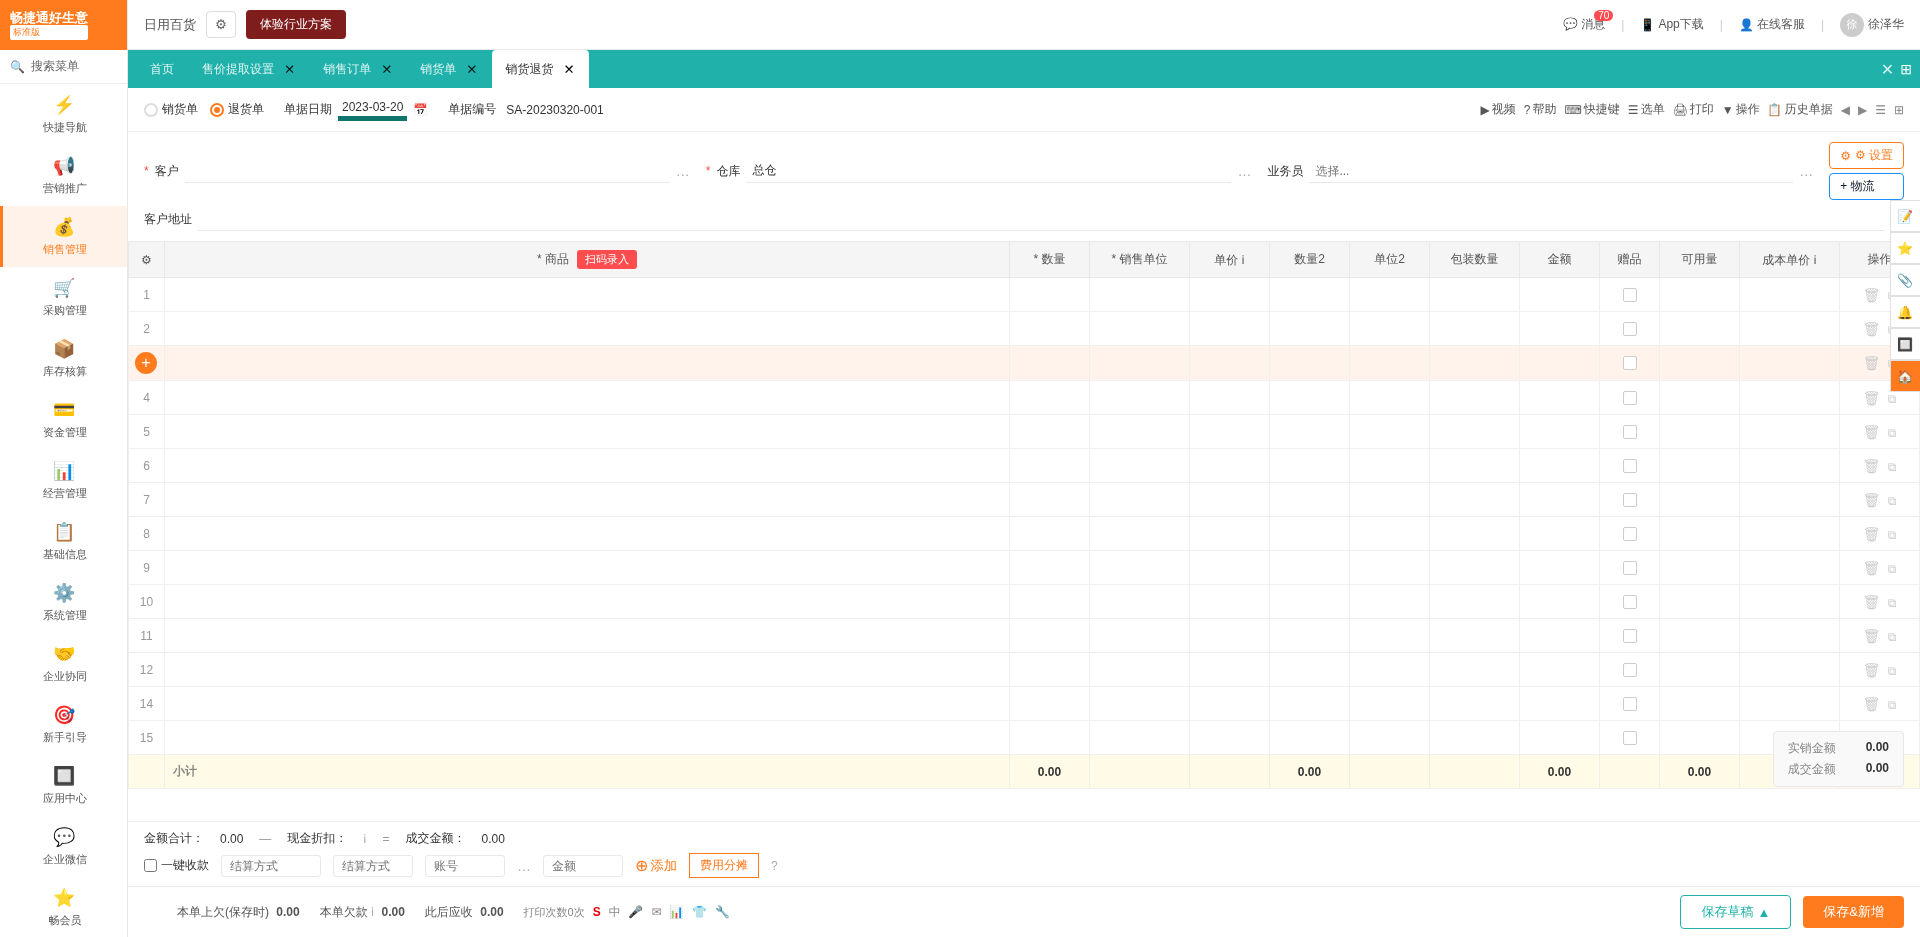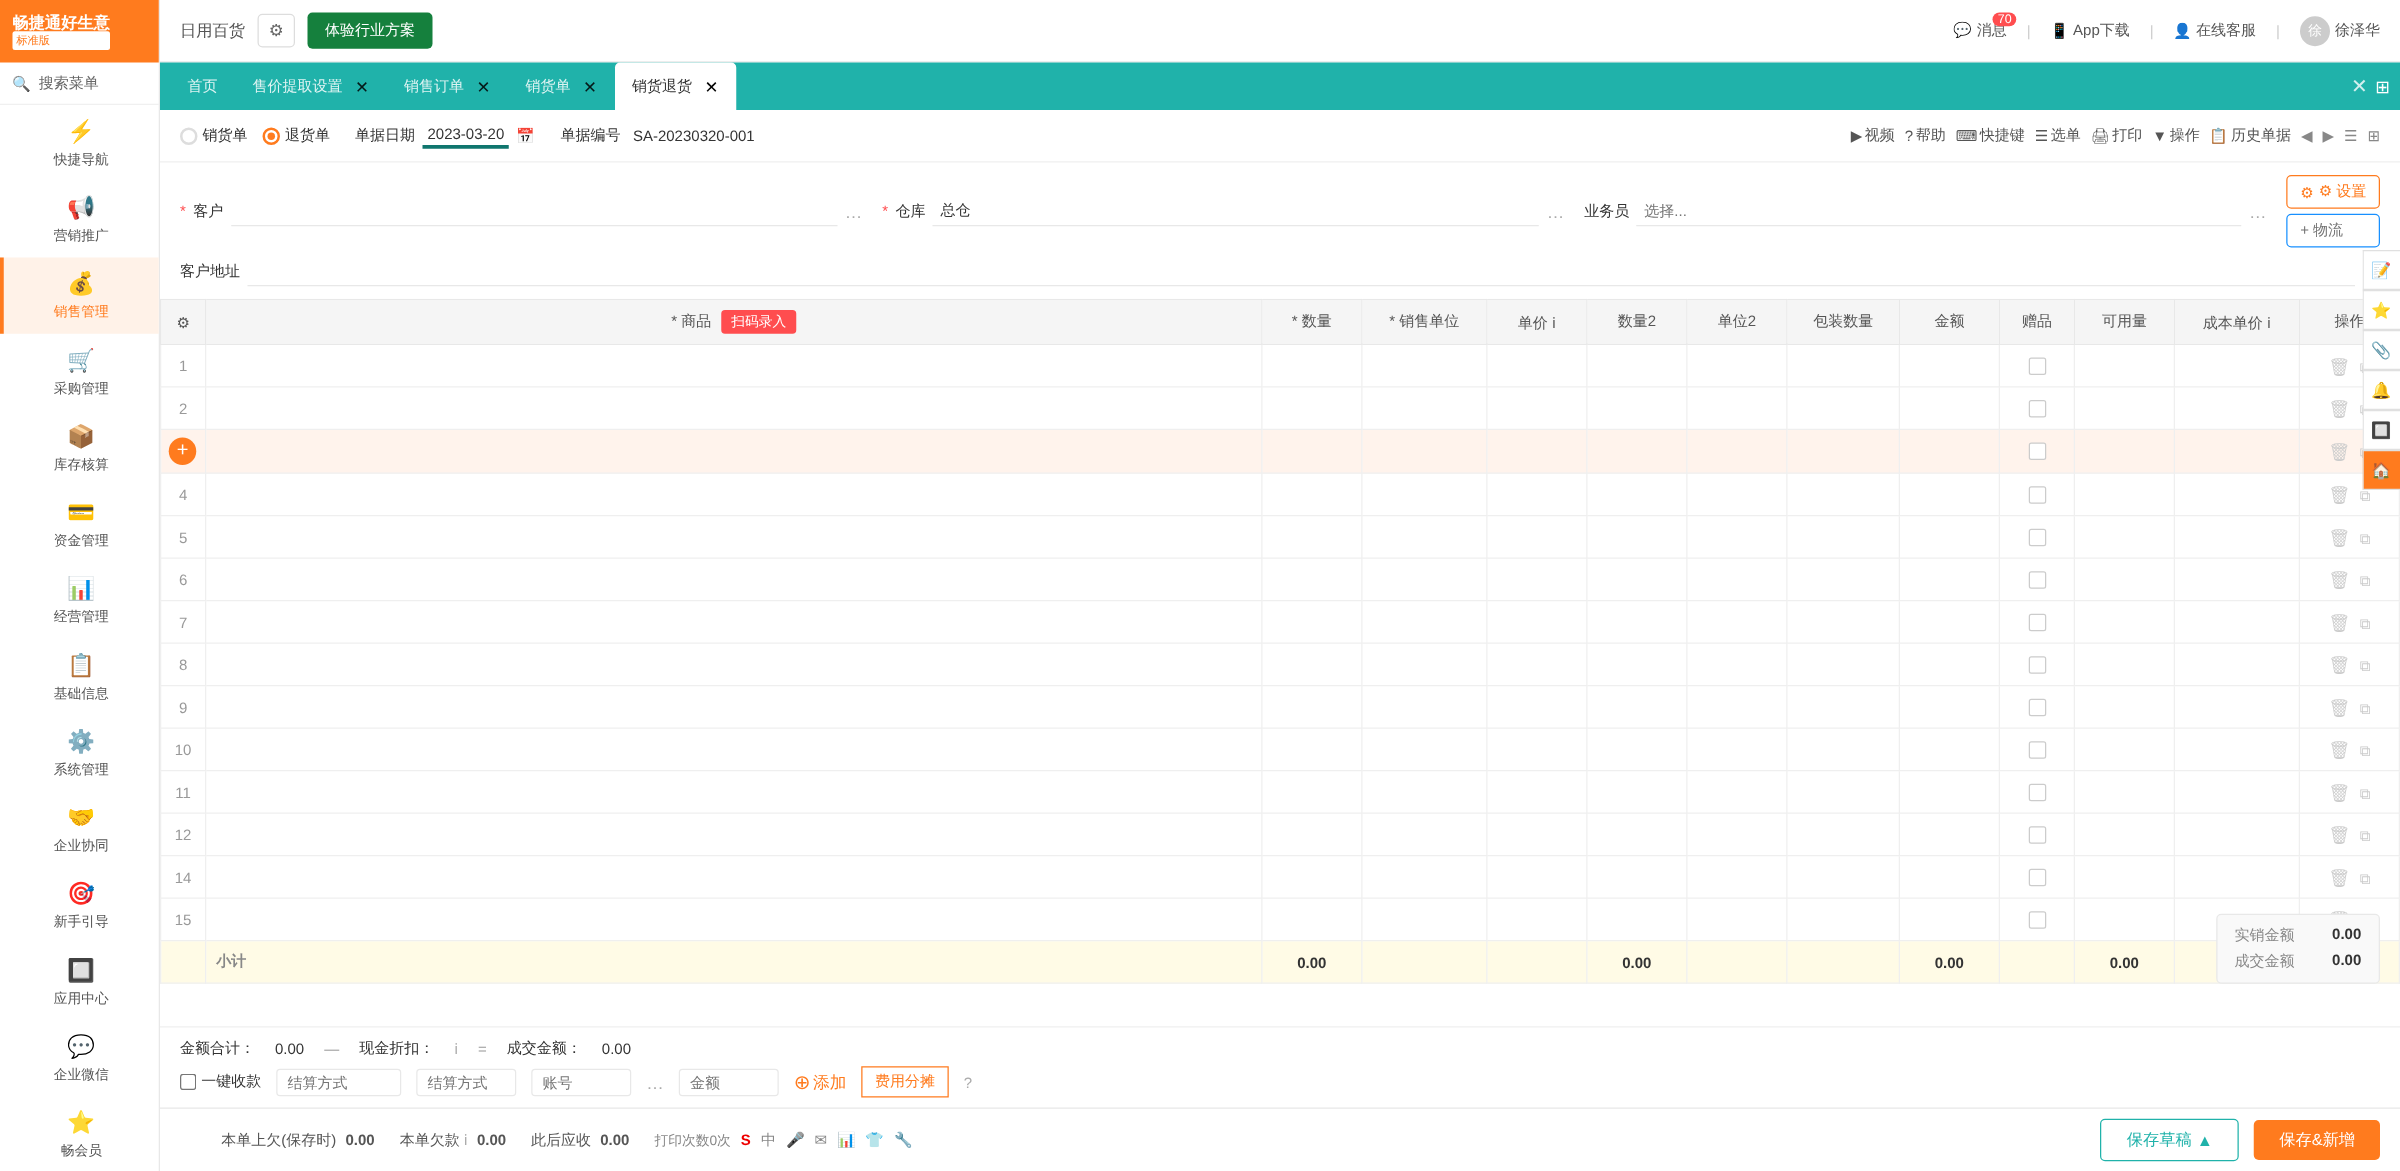--- a/index.html
+++ b/index.html
@@ -18,21 +18,21 @@
     .sidebar-item { display: flex; flex-direction: column; align-items: center; padding: 10px 5px; cursor: pointer; color: #555; font-size: 11px; gap: 4px; border-left: 3px solid transparent; }
     .sidebar-item.active { background: #fff2e8; color: #ff7b1e; border-left-color: #ff7b1e; }
     .sidebar-item-icon { font-size: 18px; }
 
     
     .main { flex: 1; display: flex; flex-direction: column; overflow: hidden; }
 
     
     .topbar { height: 50px; background: #fff; display: flex; align-items: center; justify-content: space-between; padding: 0 16px; border-bottom: 1px solid #e8e8e8; flex-shrink: 0; }
     .topbar-left { display: flex; align-items: center; gap: 10px; }
-    .topbar-btn { background: #15803d; color: #fff; border: none; padding: 6px 14px; border-radius: 4px; cursor: pointer; font-size: 12px; }
+    .topbar-btn { background: #7f1d1d; color: #fff; border: none; padding: 6px 14px; border-radius: 4px; cursor: pointer; font-size: 12px; }
     .gear-btn { background: none; border: 1px solid #ddd; padding: 5px 8px; border-radius: 4px; cursor: pointer; color: #666; }
     .topbar-right { display: flex; align-items: center; gap: 16px; color: #555; font-size: 12px; }
     .topbar-badge { position: relative; }
     .badge { background: #ff4d4f; color: #fff; border-radius: 10px; padding: 0 4px; font-size: 10px; position: absolute; top: -6px; right: -8px; }
 
     
     .tabbar { background: #20b2aa; display: flex; align-items: center; height: 38px; flex-shrink: 0; padding: 0 8px; }
     .tab { display: flex; align-items: center; padding: 0 14px; height: 38px; color: #fff; cursor: pointer; font-size: 12px; gap: 6px; opacity: 0.85; }
     .tab.active { background: #fff; color: #333; border-radius: 4px 4px 0 0; opacity: 1; }
     .tab-x-btn { background: none; border: none; cursor: pointer; padding: 0; margin-left: 4px; }
@@ -55,21 +55,21 @@
 
     
     .form-fields { padding: 10px 16px; display: flex; flex-direction: column; gap: 8px; flex-shrink: 0; }
     .form-row { display: flex; align-items: center; gap: 16px; }
     .form-field { display: flex; align-items: center; gap: 6px; flex: 1; }
     .field-req { color: #ff4d4f; }
     .field-input { flex: 1; border: none; border-bottom: 1px solid #e8e8e8; padding: 4px 6px; font-size: 12px; color: #333; outline: none; background: #fff; }
     .field-dots { color: #aaa; font-size: 14px; }
     .action-btn-sm { display: flex; align-items: center; gap: 4px; padding: 4px 10px; border-radius: 4px; cursor: pointer; font-size: 12px; border: 1px solid #ddd; background: #fff; color: #555; }
     .action-btn-sm.setting { color: #ff7b1e; border-color: #ff7b1e; }
-    .action-btn-sm.logistics { color: #737373; border-color: #1890ff; }
+    .action-btn-sm.logistics { color: #0f172a; border-color: #1890ff; }
 
     
     .table-wrapper { flex: 1; overflow: auto; }
     table { width: 100%; border-collapse: collapse; font-size: 12px; }
     thead tr { background: #f5f5f5; }
     thead th { padding: 8px 6px; text-align: center; border: 1px solid #e8e8e8; color: #555; font-weight: normal; white-space: nowrap; position: sticky; top: 0; background: #f5f5f5; z-index: 1; }
     tbody tr { background: #fff; }
     tbody tr:nth-child(odd) { }
     tbody tr.highlighted { background: #fff3ec; }
     tbody td { padding: 6px 6px; text-align: center; border: 1px solid #efefef; height: 34px; }
@@ -261,21 +261,21 @@
             <span>销货单</span>
           </label>
           <label class="radio-label">
             <div class="radio-dot selected"></div>
             <span>退货单</span>
           </label>
         </div>
 
         <div class="date-field">
           <span class="field-label">单据日期</span>
-          <span class="field-value" style="cursor:pointer;border-bottom:3px solid #0f766e;padding:2px 4px;text-align:center;">2023-03-20</span>
+          <span class="field-value" style="cursor:pointer;border-bottom:5px solid #0f766e;padding:2px 4px;text-align:center;">2023-03-20</span>
           <span style="cursor:pointer;">📅</span>
         </div>
 
         <div class="date-field">
           <span class="field-label">单据编号</span>
           <span class="field-value" style="margin-left:4px;">SA-20230320-001</span>
         </div>
 
         <div class="form-header-actions">
           <span class="toolbar-icon">▶ <span>视频</span></span>

